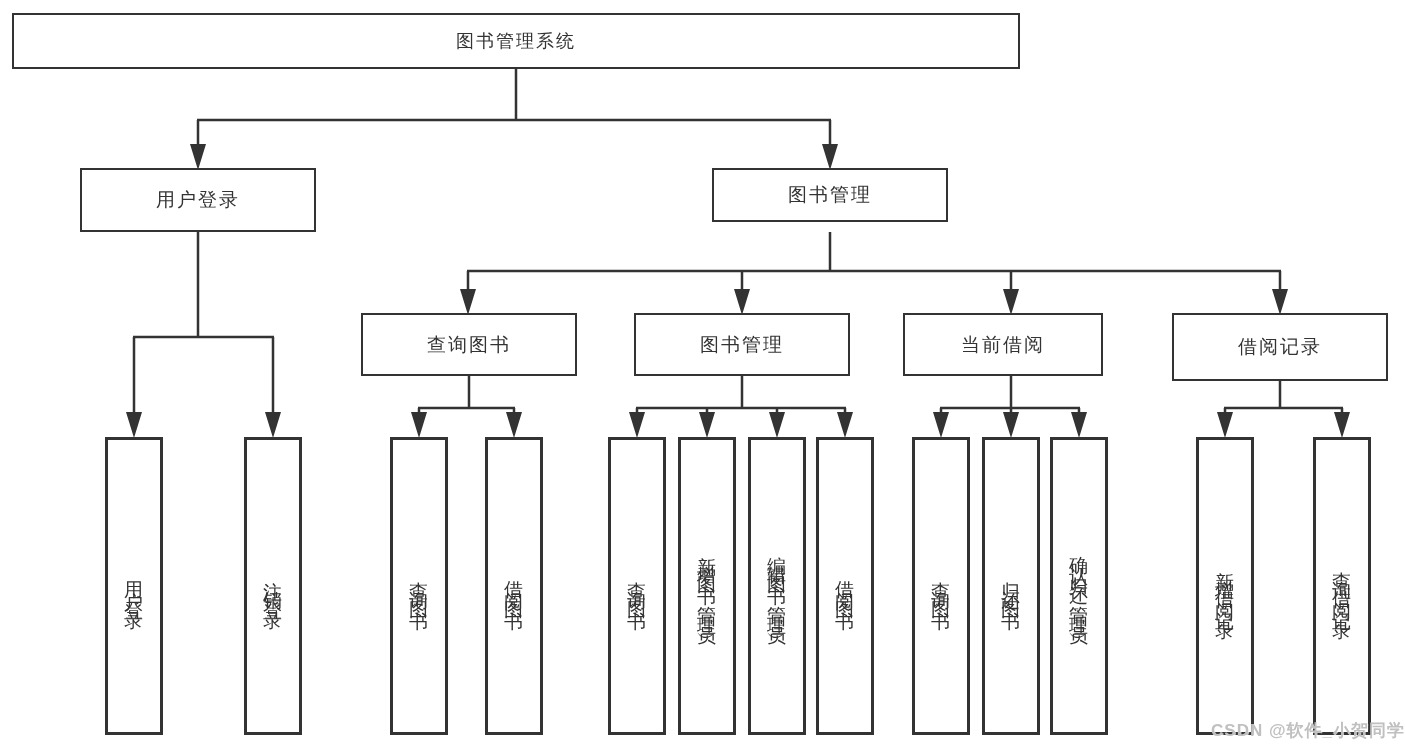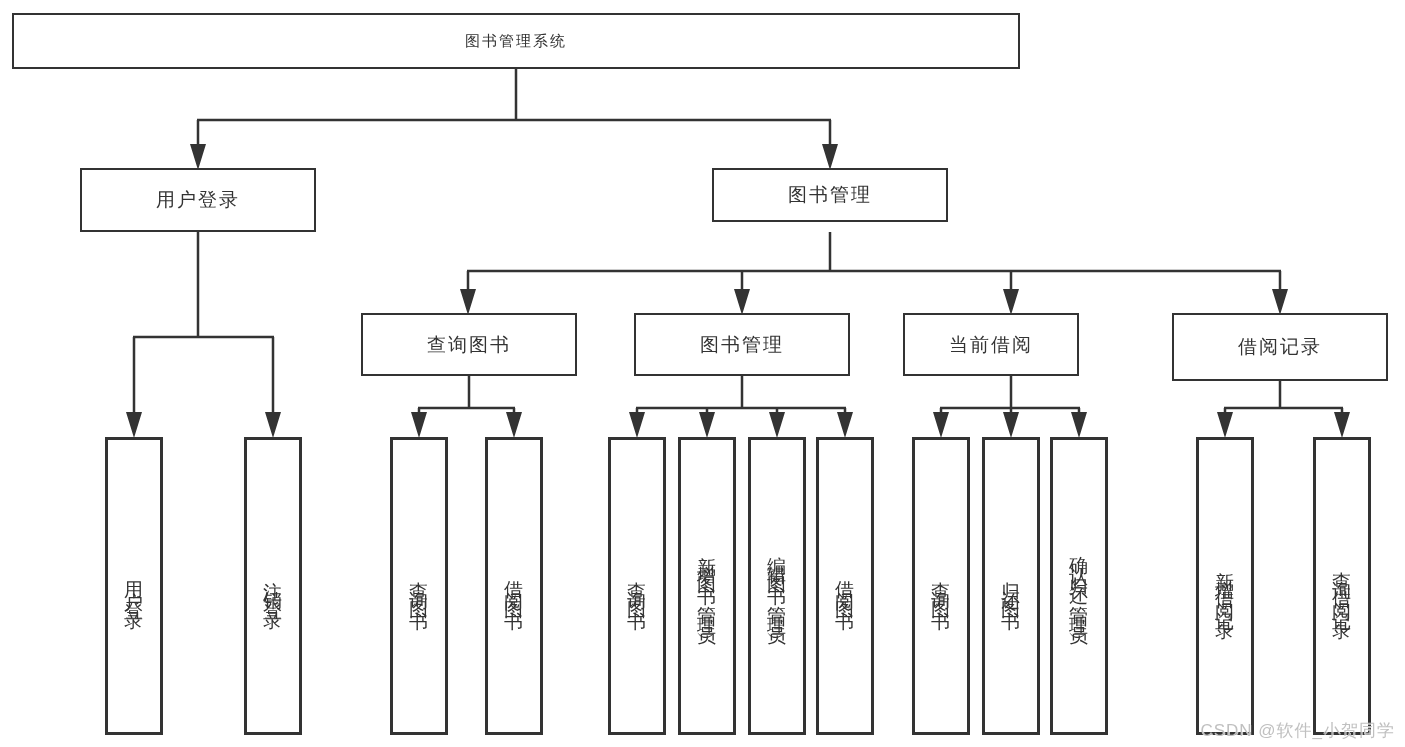--- a/index.html
+++ b/index.html
@@ -18,39 +18,40 @@
   .connectors .ln{stroke:#333333;stroke-width:2.5;fill:none;}
   .connectors .tri{fill:#333333;stroke:none;}
   .box{
     position:absolute;
     background:#ffffff;
     border:2.5px solid #333333;
     display:flex;align-items:center;justify-content:center;
     box-sizing:border-box;
     text-align:center;
   }
-  .box.root{border-width:2px;font-size:15px;letter-spacing:2px;}
+  .box.root{border-width:2px;font-size:18px;letter-spacing:2px;}
   .box.group{font-size:19px;letter-spacing:2px;}
   .box.leaf{border-width:3px;width:58px;top:437px;height:298px;}
   .vtext{
     writing-mode:vertical-rl;
     text-orientation:mixed;
     font-size:19px;
     letter-spacing:10px;
     line-height:1;
     white-space:nowrap;
   }
   .watermark{
     position:absolute;
-    right:10px;bottom:5px;
+    right:0;bottom:5px;
     font-size:17px;
     color:#c0c0c0;
     letter-spacing:1px;
     z-index:5;
     text-shadow:1px 1px 0 rgba(255,255,255,0.7);
+    font-weight:bold;
   }
 </style>
 </head>
 <body>
 
 <div class="canvas">
 
   <svg class="connectors" viewBox="0 0 1405 747" aria-hidden="true">
     <path class="ln" d="
       M516 69 V120 M197 120 H831 M198 120 V146 M830 120 V146
@@ -73,21 +74,21 @@
       M1217 412 L1233 412 L1225 438 Z  M1334 412 L1350 412 L1342 438 Z"></path>
   </svg>
 
   <div class="box root" style="left:12px;top:13px;width:1008px;height:56px">图书管理系统</div>
 
   <div class="box group" style="left:80px;top:168px;width:236px;height:64px">用户登录</div>
   <div class="box group" style="left:712px;top:168px;width:236px;height:54px">图书管理</div>
 
   <div class="box group" style="left:361px;top:313px;width:216px;height:63px">查询图书</div>
   <div class="box group" style="left:634px;top:313px;width:216px;height:63px">图书管理</div>
-  <div class="box group" style="left:903px;top:313px;width:176px;height:63px">当前借阅</div>
+  <div class="box group" style="left:903px;top:313px;width:200px;height:63px">当前借阅</div>
   <div class="box group" style="left:1172px;top:313px;width:216px;height:68px">借阅记录</div>
 
   <div class="box leaf" style="left:105px">
     <span class="vtext">用户登录</span>
   </div>
   <div class="box leaf" style="left:244px">
     <span class="vtext">注销登录</span>
   </div>
 
   <div class="box leaf" style="left:390px">

